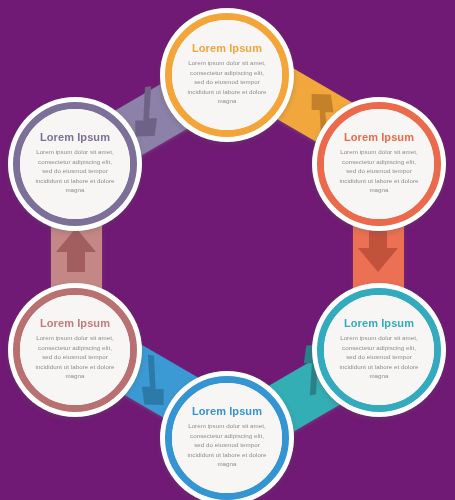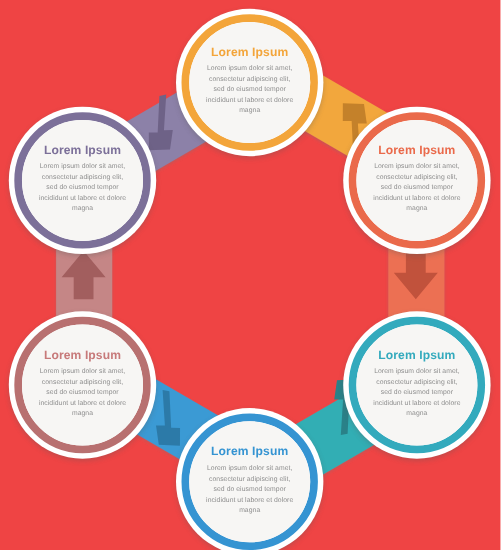--- a/index.html
+++ b/index.html
@@ -75,21 +75,21 @@
   #node-top       { left: 160px; top: 8px; }
   #node-topright  { left: 312px; top: 97px; }
   #node-bottomright { left: 312px; top: 283px; }
   #node-bottom    { left: 160px; top: 371px; }
   #node-bottomleft{ left: 8px;   top: 283px; }
   #node-topleft   { left: 8px;   top: 97px; }
 </style>
 </head>
 <body>
 
-<div id="diagram" style="background: #ef4444;">
+<div id="diagram" style="background: #701a75;">
 
   <svg id="connectors" viewBox="0 0 455 500">
     <defs>
       <filter id="softshadow" x="-30%" y="-30%" width="160%" height="160%">
         <feDropShadow dx="0" dy="1.5" stdDeviation="1.6" flood-color="#777777" flood-opacity="0.35"></feDropShadow>
       </filter>
     </defs>
 
     <g>
       <polygon points="104,117 190,67 216,112 130,162" filter="url(#softshadow)" fill="#8c81a8"></polygon>

